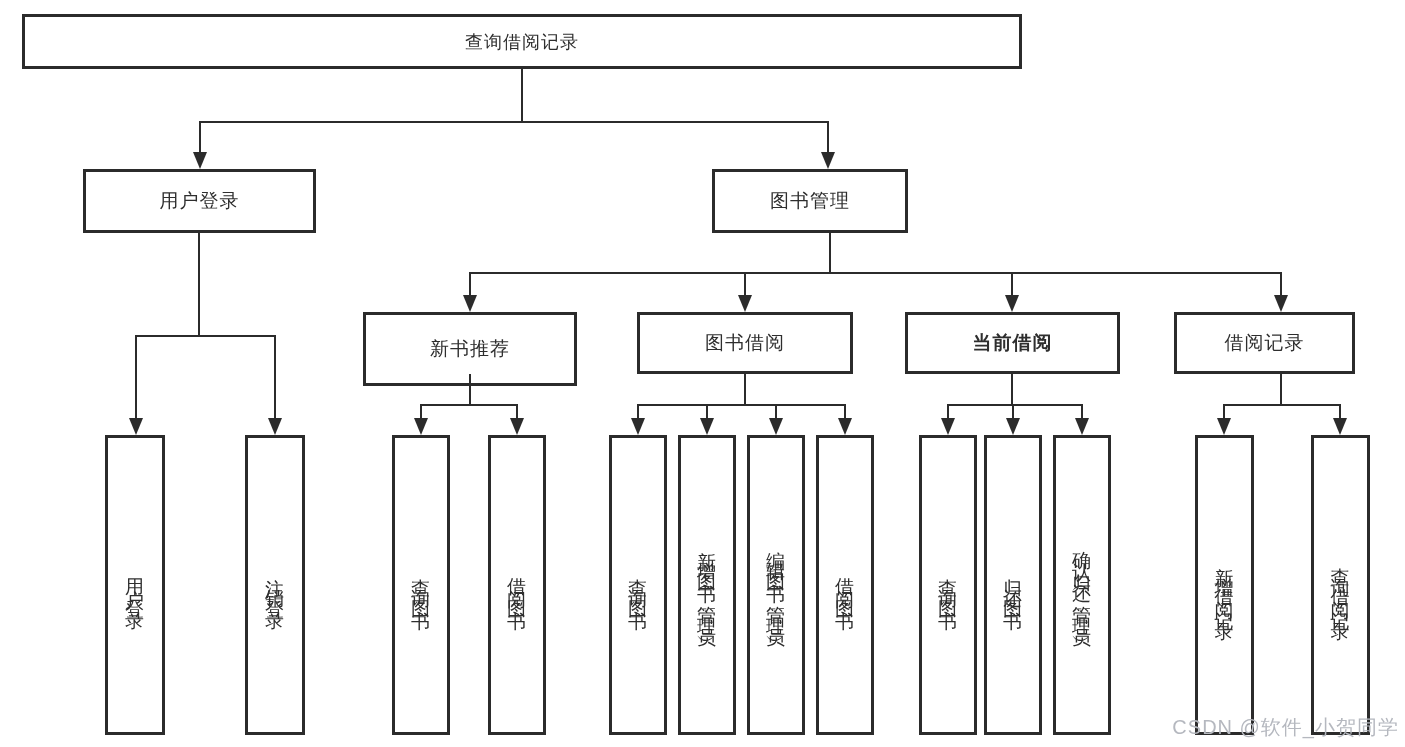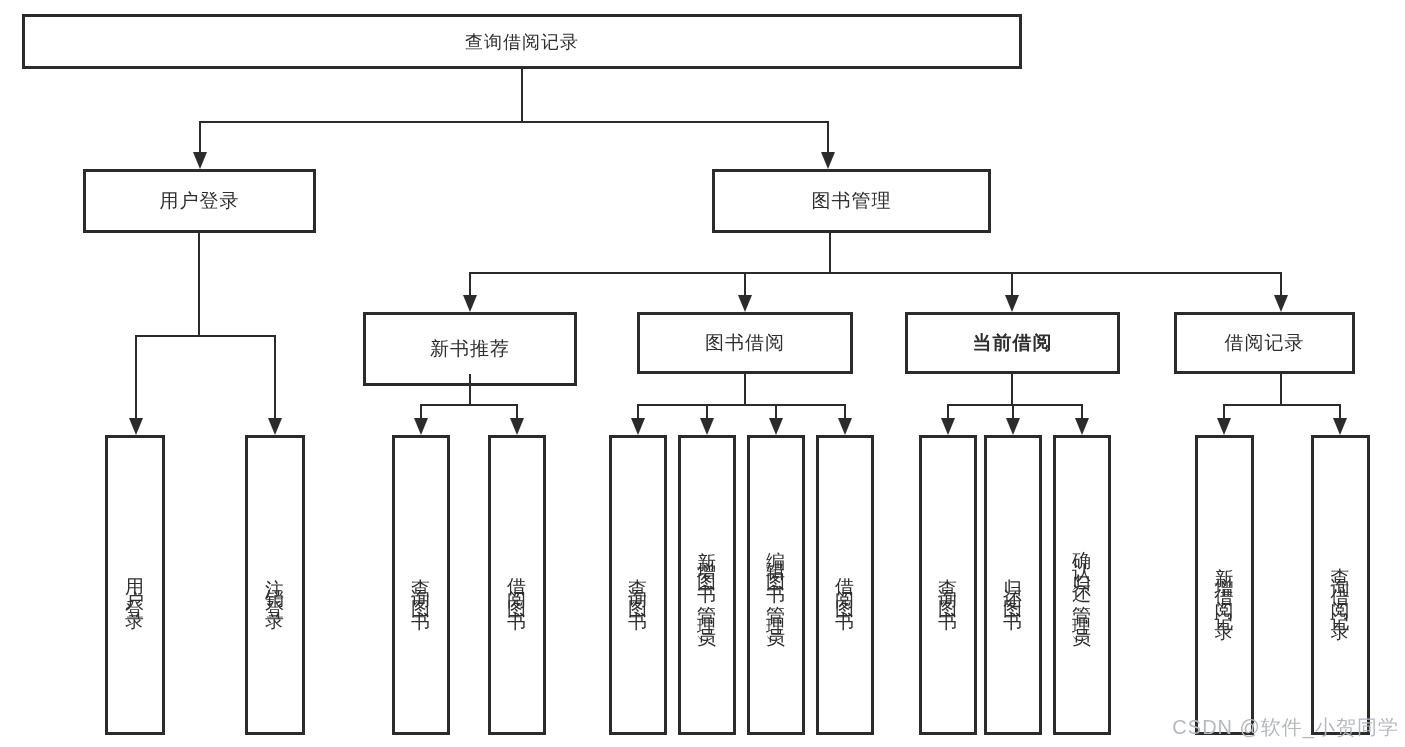--- a/index.html
+++ b/index.html
@@ -51,21 +51,21 @@
 
 <div id="stage">
 
   <div class="box box-h box-root" style="left:22px;top:14px;width:1000px;height:55px;">
     <span>查询借阅记录</span>
   </div>
 
   <div class="box box-h" style="left:83px;top:169px;width:233px;height:64px;">
     <span>用户登录</span>
   </div>
-  <div class="box box-h" style="left:712px;top:169px;width:279px;height:64px;">
+  <div class="box box-h" style="left:712px;top:169px;width:196px;height:64px;">
     <span>图书管理</span>
   </div>
 
   <div class="box box-h" style="left:363px;top:312px;width:214px;height:74px;">
     <span>新书推荐</span>
   </div>
   <div class="box box-h" style="left:637px;top:312px;width:216px;height:62px;">
     <span>图书借阅</span>
   </div>
   <div class="box box-h" style="left:905px;top:312px;width:215px;height:62px;font-weight:bold;">

